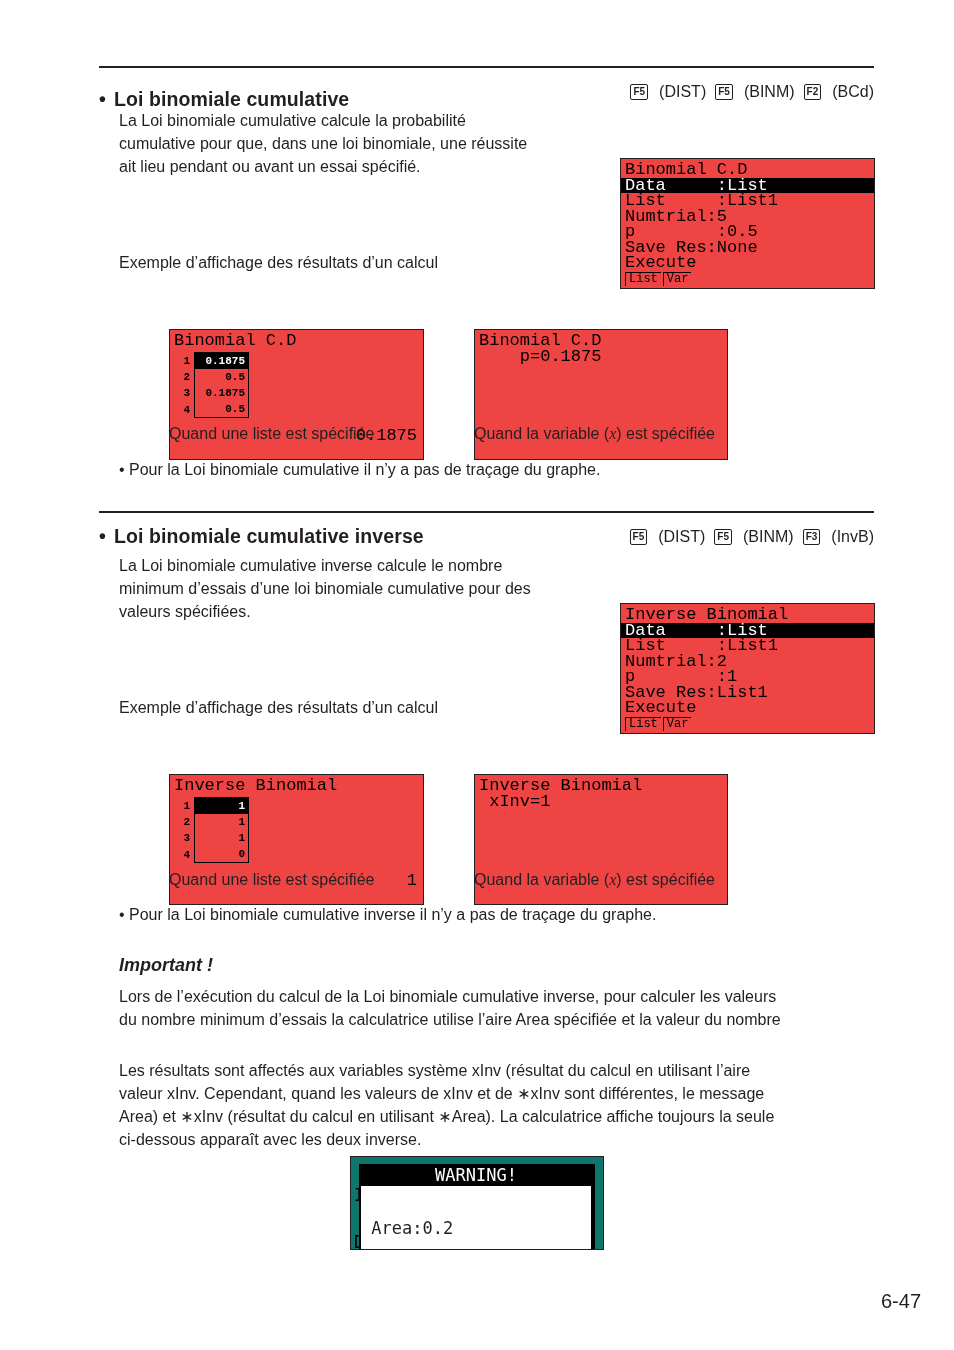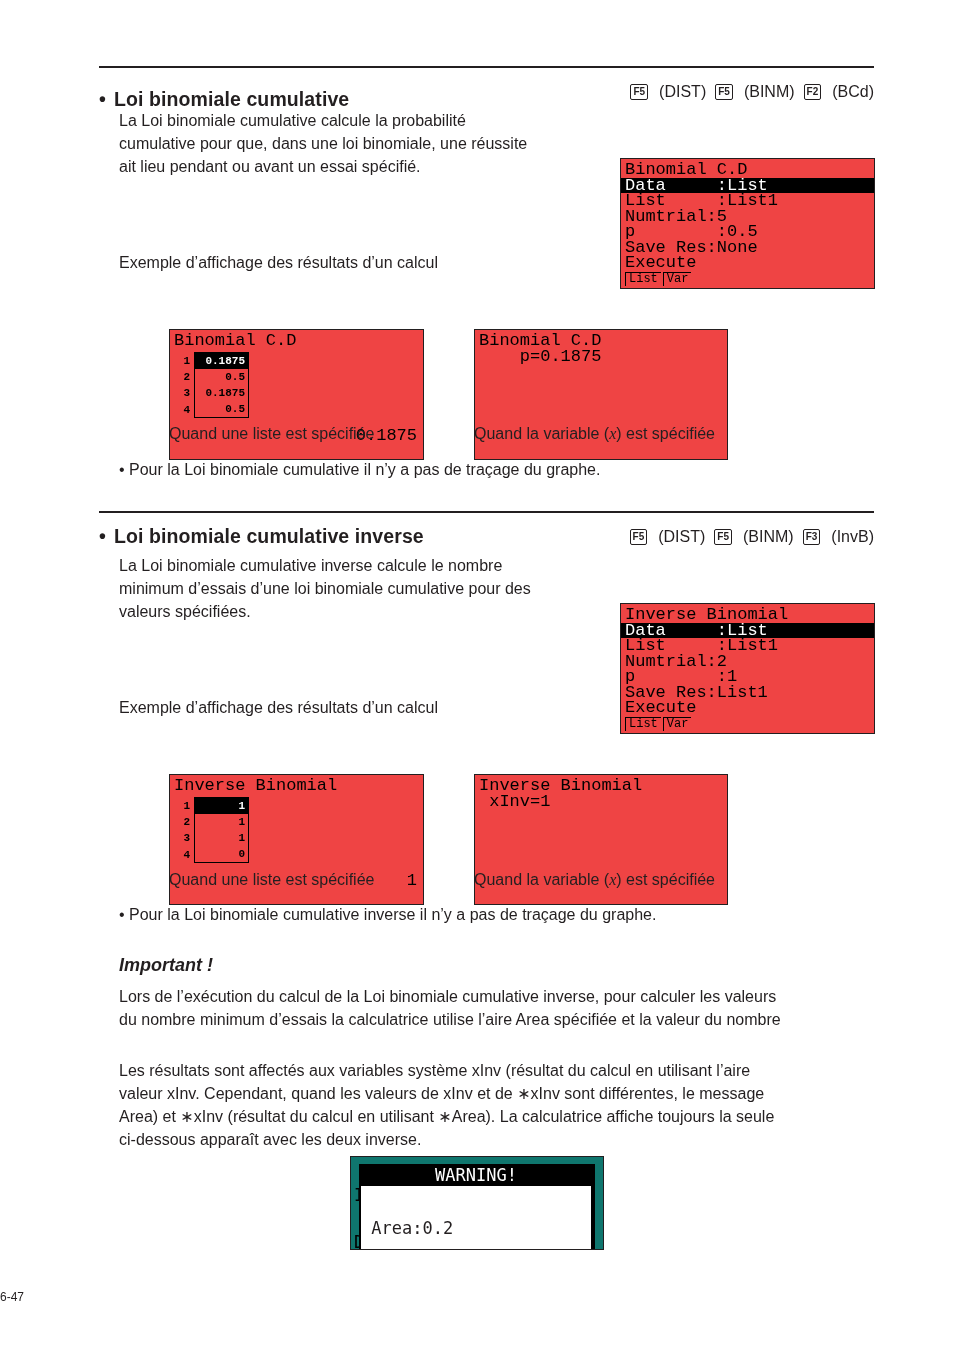--- a/index.html
+++ b/index.html
@@ -19,21 +19,21 @@
   .screen .fkey { border-left: 1.5px solid #000; border-top: 1.5px solid #000; padding: 0 3px; }
   .matrix { position: absolute; left: 6px; top: 22px; font-size: 11px; font-weight: bold; line-height: 16px; }
   .matrix .row { display: flex; align-items: center; }
   .matrix .idx { width: 14px; text-align: right; margin-right: 4px; }
   .matrix .cell { width: 50px; text-align: right; padding-right: 3px; border-left: 1.5px solid #000; border-right: 1.5px solid #000; }
   .matrix .cell.top { border-top: 1.5px solid #000; }
   .matrix .cell.bot { border-bottom: 1.5px solid #000; }
   .matrix .cell.sel { background: #000; color: #fff; }
   .result { position: absolute; right: 6px; bottom: 16px; font-size: 17px; }
   .important { position: absolute; left: 119px; top: 955px; font-size: 18px; font-weight: bold; font-style: italic; }
-  .pagenum { position: absolute; left: 0; width: 921px; top: 1290px; text-align: left; font-size: 12px; }
+  .pagenum { position: absolute; left: 0; width: 921px; top: 1290px; text-align: right; font-size: 20px; }
   .warning-outer { position: absolute; left: 350px; top: 1156px; width: 254px; height: 94px; border: 1.5px solid #231f20; box-sizing: border-box; background: #0f766e; overflow: hidden; font-family: "DejaVu Sans Mono", monospace; }
   .warning-bg { position: absolute; left: 3px; top: 0; font-size: 17px; line-height: 15.5px; color: #000; white-space: pre; }
   .warning-box { position: absolute; left: 8px; top: 7px; width: 236px; height: 113px; background: #fff; border: 2px solid #000; border-right-width: 4px; border-bottom-width: 4px; box-sizing: border-box; }
   .warning-title { background: #000; color: #fff; text-align: center; font-size: 17px; line-height: 19px; height: 20px; }
   .warning-body { font-size: 17px; line-height: 15.5px; white-space: pre; padding-top: 4px; }
 </style>
 </head>
 <body>
 
 <div class="rule" style="top:66px;"></div>

